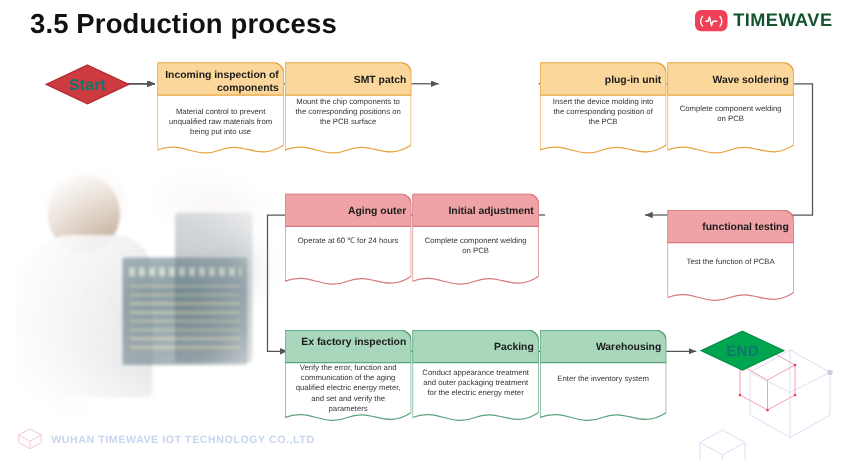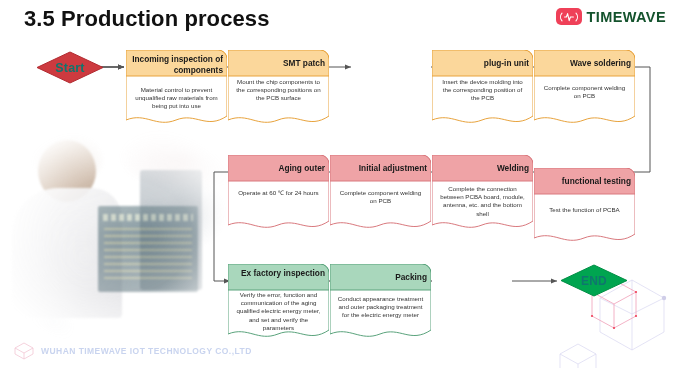--- a/index.html
+++ b/index.html
@@ -239,34 +239,26 @@
 
   <div class="node" style="left:330px;top:155px;width:101px;height:81px;">
     <svg class="shape" viewBox="0 0 101 81" preserveAspectRatio="none">
       <path d="M0 0 H92 A9 9 0 0 1 101 9 V66 C80 80 70 62 50 70 C30 78 20 62 0 70 Z" fill="#ffffff" stroke="#d9797e" stroke-width="1"></path>
       <path d="M0 0 H92 A9 9 0 0 1 101 9 V26 H0 Z" fill="#efa3a6" stroke="#d9797e" stroke-width="1"></path>
     </svg>
     <div class="title" style="top:8px;">Initial adjustment</div>
     <div class="body" style="top:34px;">Complete component welding on PCB</div>
   </div>
 
-  <div class="node" style="left:432px;top:155px;width:101px;height:81px;">
+
+  <div class="node" style="left:534px;top:168px;width:101px;height:81px;">
     <svg class="shape" viewBox="0 0 101 81" preserveAspectRatio="none">
       <path d="M0 0 H92 A9 9 0 0 1 101 9 V66 C80 80 70 62 50 70 C30 78 20 62 0 70 Z" fill="#ffffff" stroke="#d9797e" stroke-width="1"></path>
       <path d="M0 0 H92 A9 9 0 0 1 101 9 V26 H0 Z" fill="#efa3a6" stroke="#d9797e" stroke-width="1"></path>
     </svg>
-    <div class="title" style="top:8px;">Welding</div>
-    <div class="body" style="top:30px;">Complete the connection between PCBA board, module, antenna, etc. and the bottom shell</div>
-  </div>
-
-  <div class="node" style="left:534px;top:168px;width:101px;height:81px;">
-    <svg class="shape" viewBox="0 0 101 81" preserveAspectRatio="none">
-      <path d="M0 0 H92 A9 9 0 0 1 101 9 V66 C80 80 70 62 50 70 C30 78 20 62 0 70 Z" fill="#ffffff" stroke="#d9797e" stroke-width="1"></path>
-      <path d="M0 0 H92 A9 9 0 0 1 101 9 V26 H0 Z" fill="#efa3a6" stroke="#d9797e" stroke-width="1"></path>
-    </svg>
     <div class="title" style="top:8px;">functional testing</div>
     <div class="body" style="top:38px;">Test the function of PCBA</div>
   </div>
 
   <div class="node two-line" style="left:228px;top:264px;width:101px;height:81px;">
     <svg class="shape" viewBox="0 0 101 81" preserveAspectRatio="none">
       <path d="M0 0 H92 A9 9 0 0 1 101 9 V66 C80 80 70 62 50 70 C30 78 20 62 0 70 Z" fill="#ffffff" stroke="#5aa37c" stroke-width="1"></path>
       <path d="M0 0 H92 A9 9 0 0 1 101 9 V26 H0 Z" fill="#a9d7bc" stroke="#5aa37c" stroke-width="1"></path>
     </svg>
     <div class="title">Ex factory inspection</div>
@@ -275,20 +267,28 @@
 
   <div class="node" style="left:330px;top:264px;width:101px;height:81px;">
     <svg class="shape" viewBox="0 0 101 81" preserveAspectRatio="none">
       <path d="M0 0 H92 A9 9 0 0 1 101 9 V66 C80 80 70 62 50 70 C30 78 20 62 0 70 Z" fill="#ffffff" stroke="#5aa37c" stroke-width="1"></path>
       <path d="M0 0 H92 A9 9 0 0 1 101 9 V26 H0 Z" fill="#a9d7bc" stroke="#5aa37c" stroke-width="1"></path>
     </svg>
     <div class="title" style="top:8px;">Packing</div>
     <div class="body" style="top:31px;">Conduct appearance treatment and outer packaging treatment for the electric energy meter</div>
   </div>
 
+  <div class="node" style="left:432px;top:264px;width:101px;height:81px;">
+    <svg class="shape" viewBox="0 0 101 81" preserveAspectRatio="none">
+      <path d="M0 0 H92 A9 9 0 0 1 101 9 V66 C80 80 70 62 50 70 C30 78 20 62 0 70 Z" fill="#ffffff" stroke="#5aa37c" stroke-width="1"></path>
+      <path d="M0 0 H92 A9 9 0 0 1 101 9 V26 H0 Z" fill="#a9d7bc" stroke="#5aa37c" stroke-width="1"></path>
+    </svg>
+    <div class="title" style="top:8px;">Warehousing</div>
+    <div class="body" style="top:36px;">Enter the inventory system</div>
+  </div>
 
 </div>
 
 <div id="footer">
   <svg width="20" height="18" viewBox="0 0 20 18">
     <g stroke="#f3c6d4" stroke-width="0.8" fill="none">
       <path d="M10 1 L19 6 L19 12 L10 17 L1 12 L1 6 Z"></path>
       <path d="M1 6 L10 11 L19 6 M10 11 L10 17"></path>
     </g>
   </svg>

